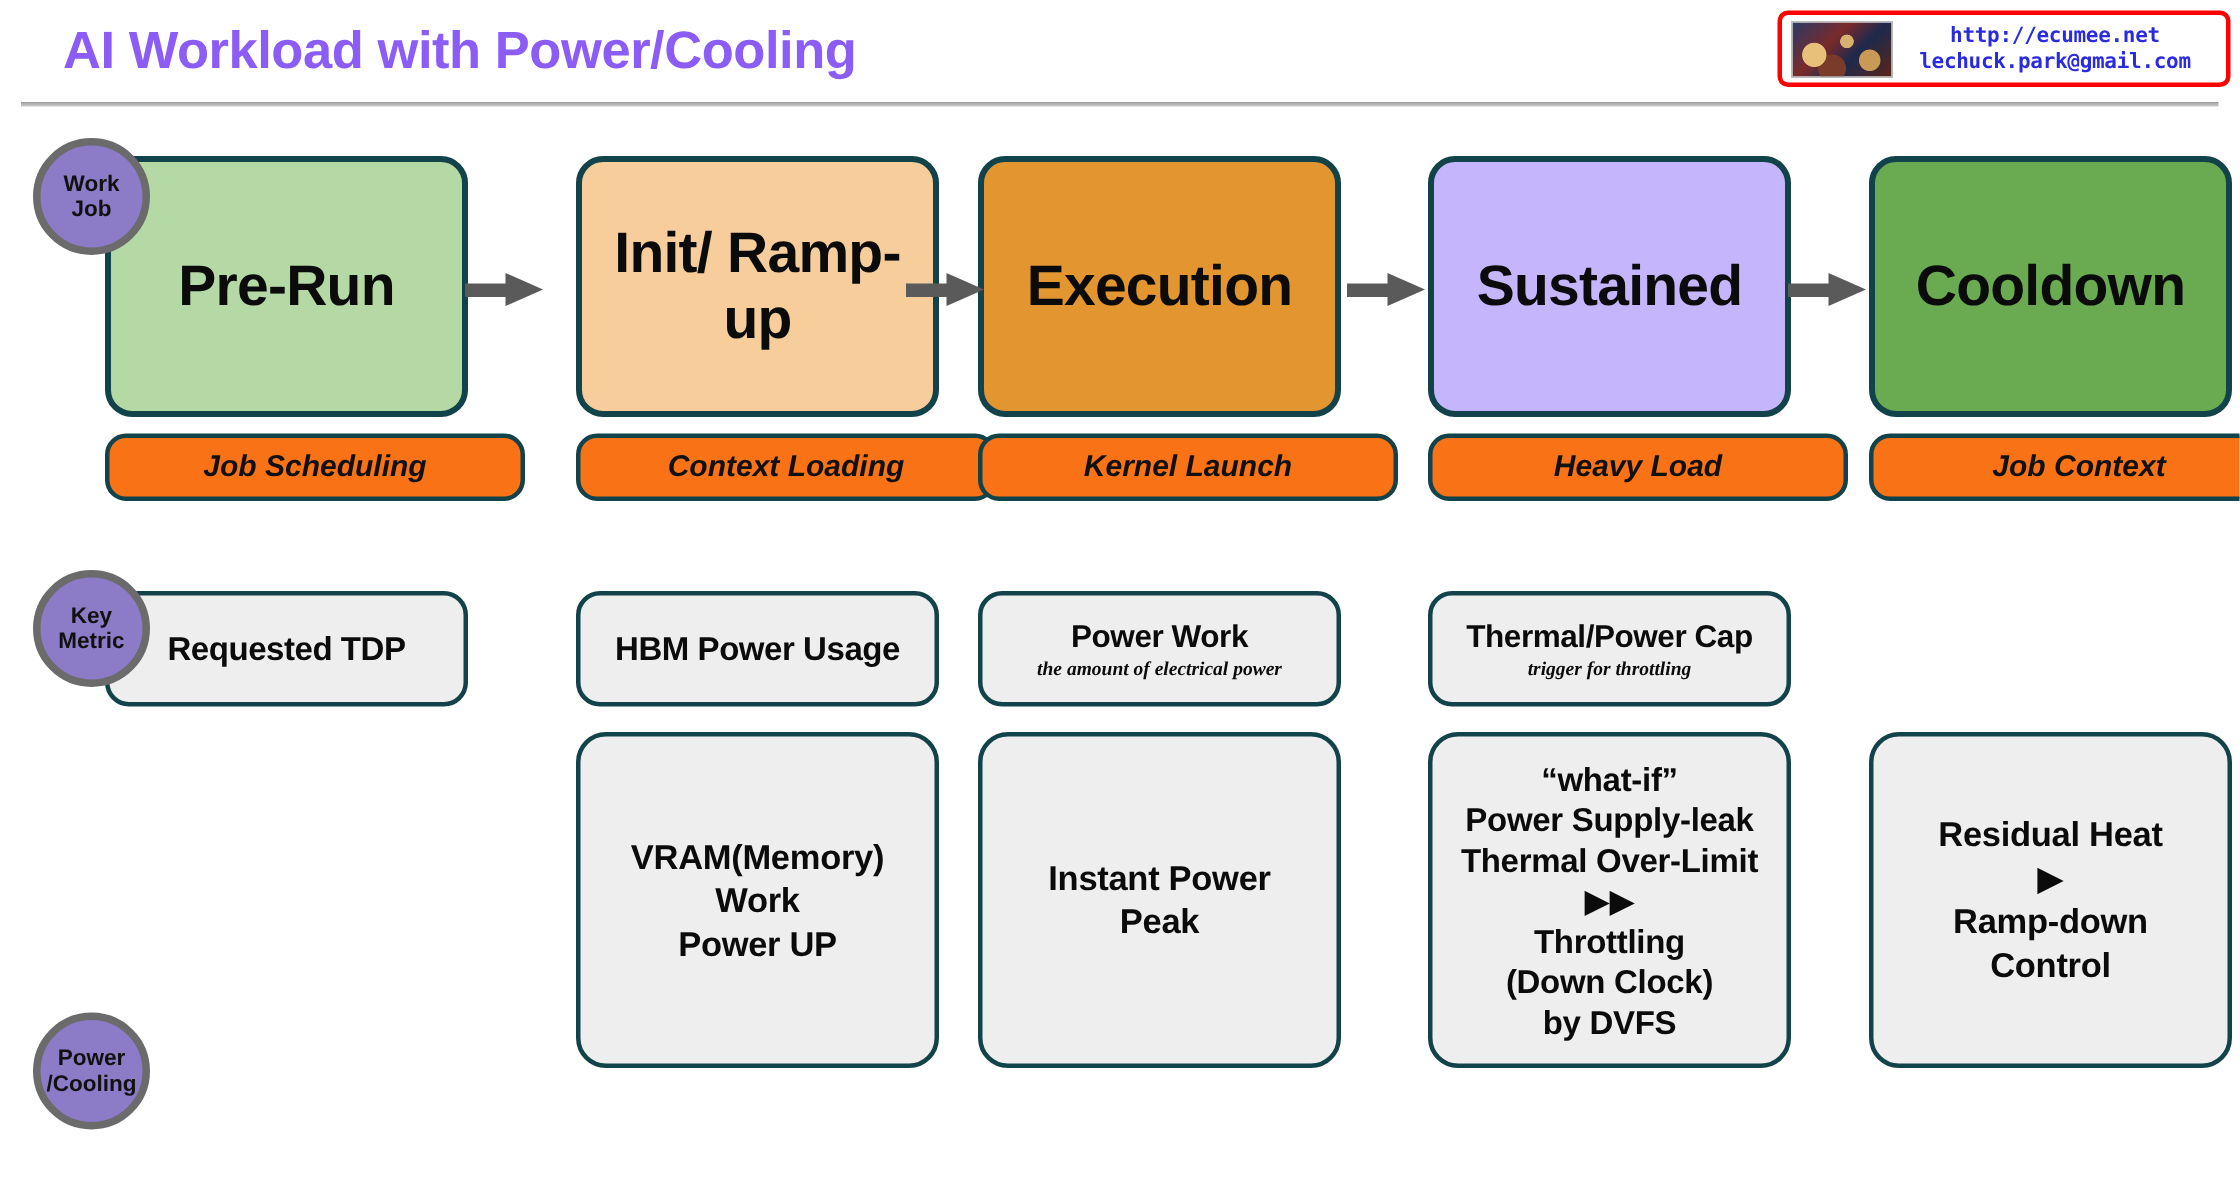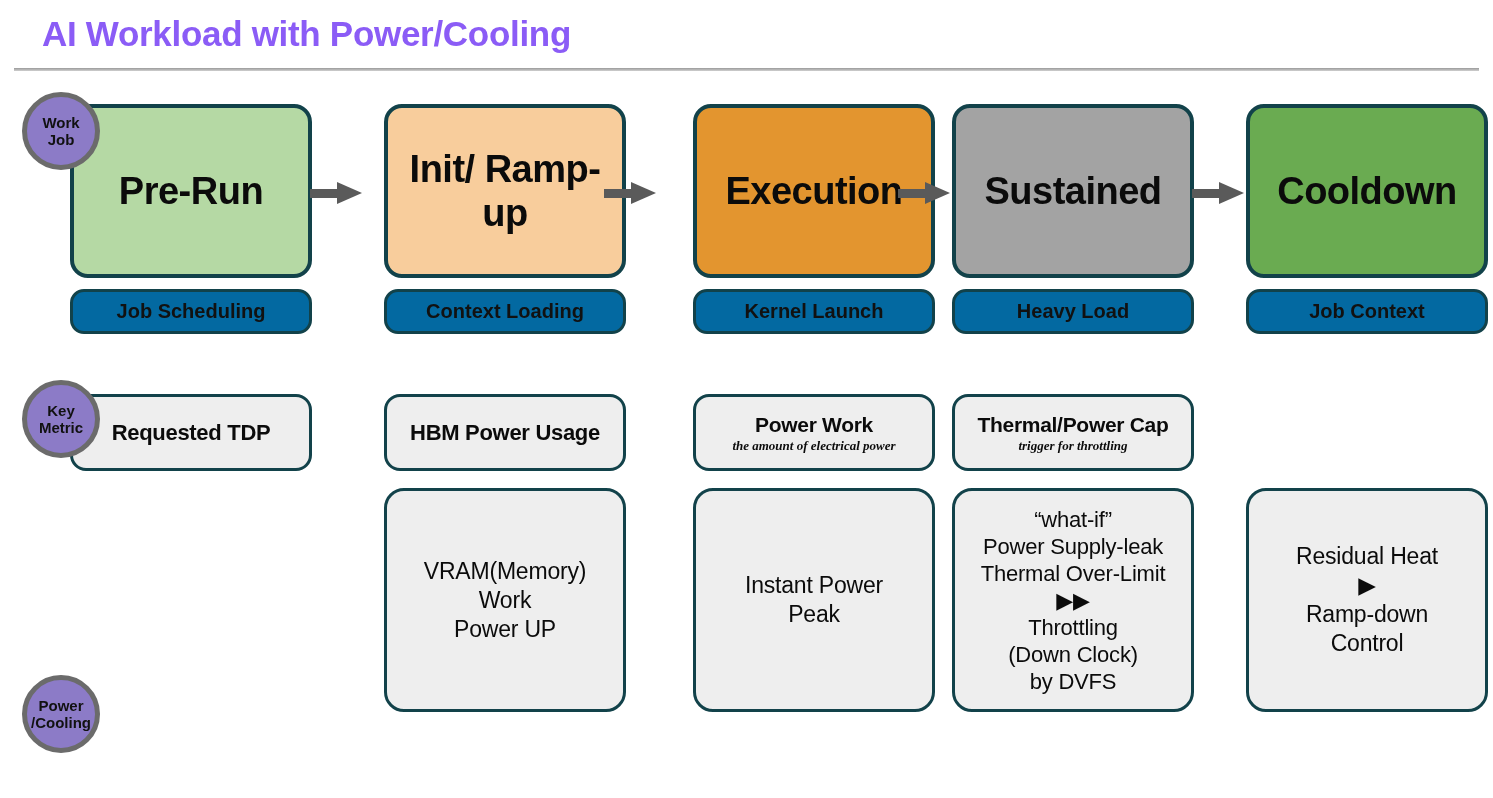--- a/index.html
+++ b/index.html
@@ -47,56 +47,56 @@
   .badge{
     position:absolute;border-radius:50%;
     background:#8c7bc7;border:5px solid #6b6b6b;
     display:flex;align-items:center;justify-content:center;
     text-align:center;color:#111;font-weight:bold;
     font-size:15px;line-height:17px;box-sizing:border-box;z-index:5;
   }
   #badge-work{left:22px;top:92px;width:78px;height:78px;}
   #badge-metric{left:22px;top:380px;width:78px;height:78px;}
   #badge-power{left:22px;top:675px;width:78px;height:78px;}
-  .col0{left:70px;} .col1{left:384px;} .col2{left:693px;}
+  .col0{left:70px;} .col1{left:384px;} .col2{left:652px;}
   .col3{left:952px;text-align:right;} .col4{left:1246px;}
 
   
   .stage{
     position:absolute;top:104px;width:242px;height:174px;
     border:4px solid #12424a;border-radius:18px;box-sizing:border-box;
     display:flex;align-items:center;justify-content:center;
     text-align:center;color:#0b0b0b;font-weight:bold;
     font-size:38px;line-height:44px;letter-spacing:-0.5px;
   }
   
   .subcap{
-    position:absolute;top:289px;width:242px;height:45px;
-    border:3px solid #12424a;border-radius:14px;background:#0369a1;
+    position:absolute;top:289px;width:280px;height:45px;
+    border:3px solid #12424a;border-radius:14px;background:#f97316;
     box-sizing:border-box;display:flex;align-items:center;justify-content:center;
-    font-size:20px;font-weight:bold;color:#111;
+    font-size:20px;font-weight:bold;font-style:italic;color:#111;
   }
   
   .metric{
     position:absolute;top:394px;width:242px;height:77px;
     border:3px solid #12424a;border-radius:16px;background:#eeeeee;
     box-sizing:border-box;display:flex;flex-direction:column;
     align-items:center;justify-content:center;text-align:center;
     color:#0b0b0b;padding:0 6px;
   }
   .metric .m-main{font-size:22px;font-weight:bold;line-height:25px;letter-spacing:-0.3px;}
   .metric .m-sub{font-size:13px;font-weight:bold;font-style:italic;line-height:15px;margin-top:1px;font-family:Liberation Serif, serif;}
   .metric.has-sub .m-main{font-size:21px;}
 
   
   .pbox{
     position:absolute;top:488px;width:242px;height:224px;
     border:3px solid #12424a;border-radius:20px;background:#eeeeee;
     box-sizing:border-box;display:flex;align-items:center;justify-content:center;
-    text-align:center;color:#0b0b0b;font-weight:normal;
+    text-align:center;color:#0b0b0b;font-weight:bold;
     font-size:23px;line-height:29px;letter-spacing:-0.2px;padding:0 5px;
     white-space:pre-line;
   }
   .pbox.dense{font-size:22px;line-height:27px;}
 
   
   .arrow{position:absolute;top:182px;width:52px;height:22px;}
   .arrow .shaft{
     position:absolute;left:0;top:7px;width:30px;height:9px;background:#5a5a5a;
   }
@@ -108,20 +108,27 @@
   .a0{left:310px;} .a1{left:604px;} .a2{left:898px;} .a3{left:1192px;}
 </style>
 </head>
 <body>
 
 <div id="page">
 
   <div class="title">AI Workload with Power/Cooling</div>
   <div class="title-rule"></div>
 
+  <div class="wm">
+    <div class="wm-thumb"></div>
+    <div class="wm-text">
+      <div>http://ecumee.net</div>
+      <div>lechuck.park@gmail.com</div>
+    </div>
+  </div>
 
   <div class="badge" id="badge-work">
     <div>
       <div>Work</div>
       <div>Job</div>
     </div>
   </div>
   <div class="badge" id="badge-metric">
     <div>
       <div>Key</div>
@@ -132,21 +139,21 @@
     <div>
       <div>Power</div>
       <div>/Cooling</div>
     </div>
   </div>
 
   <div class="stage col0" style="background:#b5d9a4">Pre-Run</div>
   <div class="stage col1" style="background:#f8cd9c">Init/
 Ramp-up</div>
   <div class="stage col2" style="background:#e3952f">Execution</div>
-  <div class="stage col3" style="background:#a3a3a3">Sustained</div>
+  <div class="stage col3" style="background:#c4b5fd">Sustained</div>
   <div class="stage col4" style="background:#6aab51">Cooldown</div>
 
   <div class="arrow a0">
     <div class="shaft"></div>
     <div class="head"></div>
   </div>
   <div class="arrow a1">
     <div class="shaft"></div>
     <div class="head"></div>
   </div>

